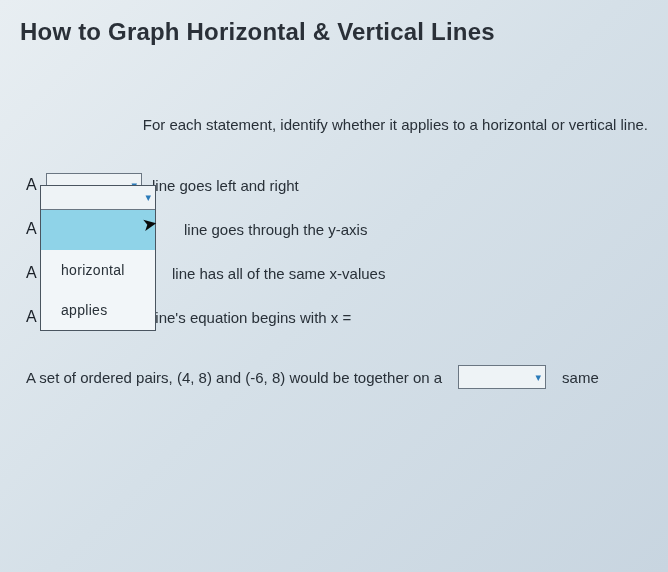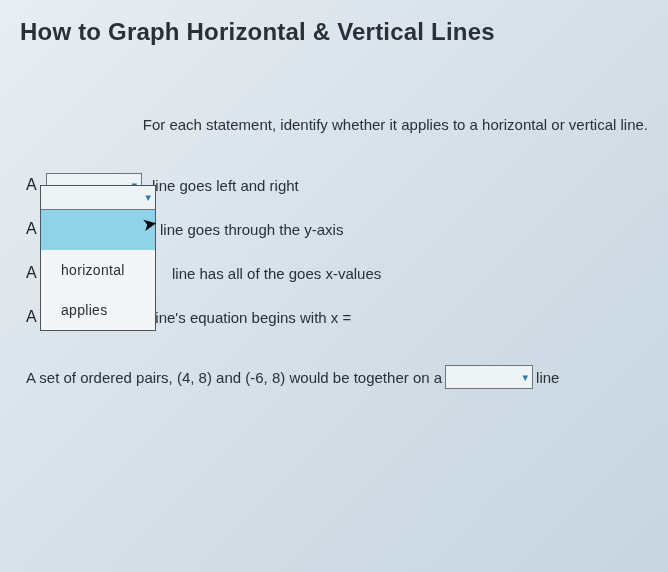--- a/index.html
+++ b/index.html
@@ -98,21 +98,21 @@
       left: 122px;
       top: 50px;
       z-index: 10;
       font-size: 18px;
       color: #0a0a0a;
       transform: rotate(-10deg);
     }
     .bottom-line {
       display: flex;
       align-items: center;
-      gap: 3px;
+      gap: 16px;
       margin-top: 26px;
       padding-left: 6px;
       font-size: 15px;
       color: #283038;
       flex-wrap: nowrap;
     }
     .select-closed.small {
       width: 88px;
       height: 24px;
     }
@@ -130,27 +130,27 @@
     <span class="row-label">A</span>
     <div class="select-closed">
       <span class="chevron">▾</span>
     </div>
     <span class="row-text">line goes left and right</span>
   </div>
 
   <div class="row">
     <span class="row-label">A</span>
     <div style="width:96px;height:25px;visibility:hidden"></div>
-    <span class="row-text" style="margin-left:12px">line goes through the y-axis</span>
+    <span class="row-text" style="margin-left:36px">line goes through the y-axis</span>
   </div>
 
   <div class="row">
     <span class="row-label">A</span>
     <div style="width:96px;height:25px;visibility:hidden"></div>
-    <span class="row-text" style="margin-left:24px">line has all of the goes x-values</span>
+    <span class="row-text" style="margin-left:24px">line has all of the same x-values</span>
   </div>
 
   <div class="row">
     <span class="row-label">A</span>
     <div class="select-closed">
       <span class="chevron">▾</span>
     </div>
     <span class="row-text">line's equation begins with x =</span>
   </div>
 
@@ -165,14 +165,14 @@
 
   <span class="cursor">➤</span>
 
 </div>
 
 <div class="bottom-line">
   <span>A set of ordered pairs, (4, 8) and (-6, 8) would be together on a</span>
   <div class="select-closed small">
     <span class="chevron">▾</span>
   </div>
-  <span>line</span>
+  <span>same</span>
 </div>
 
 </body></html>

